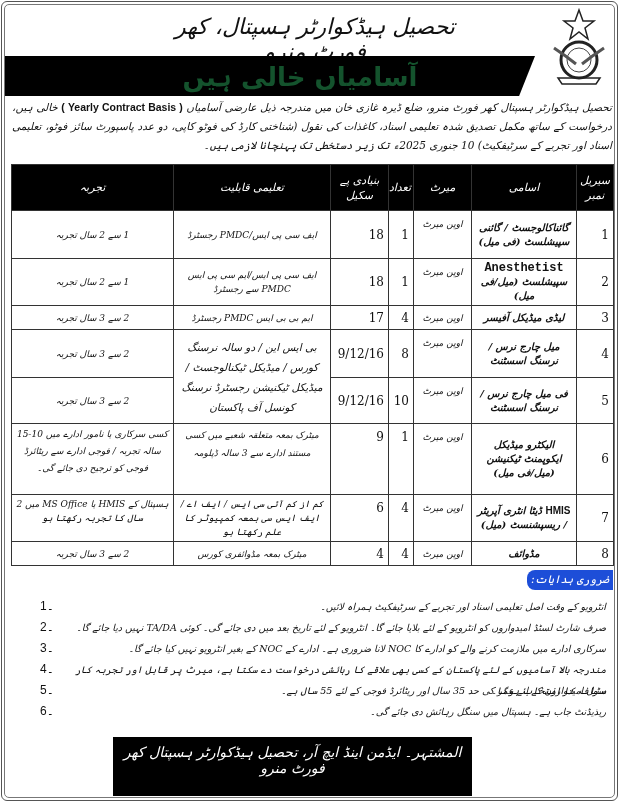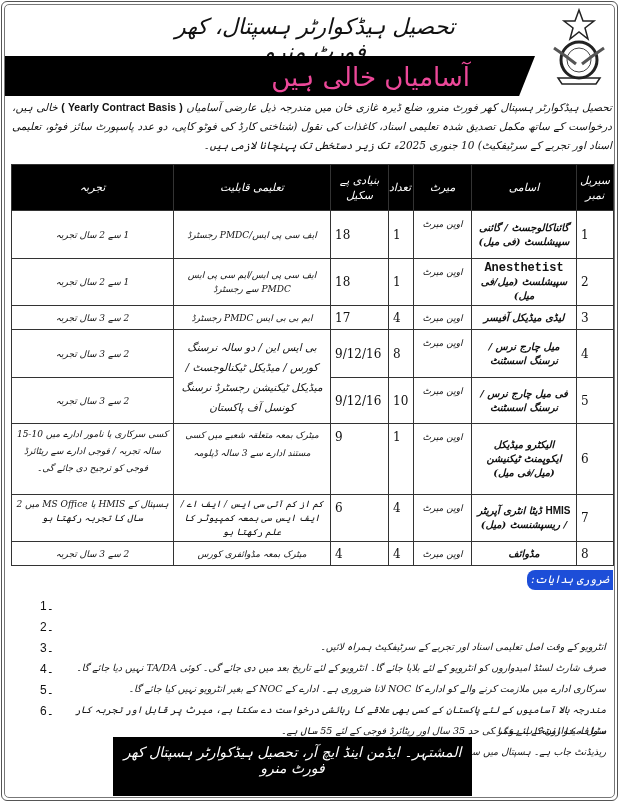--- a/index.html
+++ b/index.html
@@ -2,37 +2,37 @@
 <html><head>
 <meta charset="utf-8">
 <style>
   * { box-sizing: border-box; margin: 0; padding: 0; }
   html, body { width: 619px; height: 802px; background: #ffffff; overflow: hidden; }
   body { font-family: "DejaVu Sans", sans-serif; color: #111; position: relative; }
   .frame-outer { position: absolute; left: 1px; top: 1px; width: 617px; height: 800px; border: 1px solid #555; border-radius: 6px; }
   .frame-inner { position: absolute; left: 4px; top: 4px; width: 611px; height: 794px; border: 1px solid #777; border-radius: 5px; }
   .hdr-title { position: absolute; left: 150px; top: 14px; width: 330px; text-align: center; font-size: 22px; font-family: "DejaVu Serif", serif; font-style: italic; direction: rtl; color: #111; }
   .banner { position: absolute; left: 5px; top: 56px; width: 530px; height: 40px; background: #000; clip-path: polygon(0 0, 100% 0, 97% 100%, 0 100%); }
-  .banner-text { position: absolute; left: 130px; top: 62px; width: 340px; color: #ec4899; font-size: 26px; font-weight: normal; direction: rtl; letter-spacing: 4px; }
+  .banner-text { position: absolute; left: 130px; top: 62px; width: 340px; text-align: center; color: #14532d; font-size: 26px; font-weight: bold; direction: rtl; letter-spacing: 4px; }
   .logo { position: absolute; left: 548px; top: 8px; width: 62px; height: 82px; }
   .intro { position: absolute; left: 12px; top: 98px; width: 600px; direction: rtl; text-align: justify; font-size: 10.5px; line-height: 19px; font-family: "DejaVu Serif", serif; font-style: italic; }
   .intro .en { font-style: normal; font-family: "Liberation Sans", sans-serif; font-weight: bold; }
   table.jobs { position: absolute; left: 11px; top: 164px; width: 602px; border-collapse: collapse; direction: rtl; table-layout: fixed; }
   table.jobs th, table.jobs td { border: 1px solid #333; vertical-align: middle; }
   table.jobs th { background: #000; color: #fff; font-weight: normal; font-size: 11px; font-family: "DejaVu Serif", serif; font-style: italic; height: 46px; padding: 2px; line-height: 15px; }
   table.jobs td { font-size: 9px; padding: 2px 4px; line-height: 14px; font-family: "DejaVu Serif", serif; font-style: italic; }
-  td.num { text-align: left; font-family: Liberation Mono, monospace; font-style: normal !important; font-size: 12px !important; }
+  td.num { text-align: right; font-family: Liberation Mono, monospace; font-style: normal !important; font-size: 12px !important; }
   td.name { text-align: center; font-weight: bold; font-size: 10px !important; }
   td.merit { text-align: center; vertical-align: top !important; padding-top: 6px !important; }
   td.qual, td.exp { text-align: center; }
   .notice-tag { position: absolute; left: 527px; top: 570px; width: 86px; height: 20px; background: #1d4ed8; color: #fff; border-radius: 8px 0 0 8px; direction: rtl; font-size: 11px; text-align: center; line-height: 20px; font-family: "DejaVu Serif", serif; font-style: italic; }
   .notes { position: absolute; left: 40px; top: 596px; width: 572px; direction: rtl; font-size: 9.5px; font-family: "DejaVu Serif", serif; font-style: italic; }
   .note { display: flex; flex-direction: row; height: 21px; line-height: 21px; }
   .note-num { width: 28px; flex: none; font-family: "Liberation Sans", sans-serif; font-style: normal; font-size: 12px; text-align: left; direction: ltr; order: 2; margin-right: auto; }
-  .note-text { order: 1; text-align: right; flex: 1; padding-right: 6px; margin-top: 40px; }
+  .note-text { order: 1; text-align: right; flex: 1; padding-right: 6px; }
   .footer { position: absolute; left: 113px; top: 737px; width: 359px; height: 59px; background: #000; color: #fff; text-align: center; }
   .footer-title { direction: rtl; font-size: 14px; margin-top: 7px; font-family: "DejaVu Serif", serif; font-style: italic; }
   .footer-contact { font-family: "Liberation Sans", sans-serif; font-size: 13px; margin-top: 6px; }
 </style>
 </head>
 <body>
 
 <div class="frame-outer"></div>
 <div class="frame-inner"></div>
 

